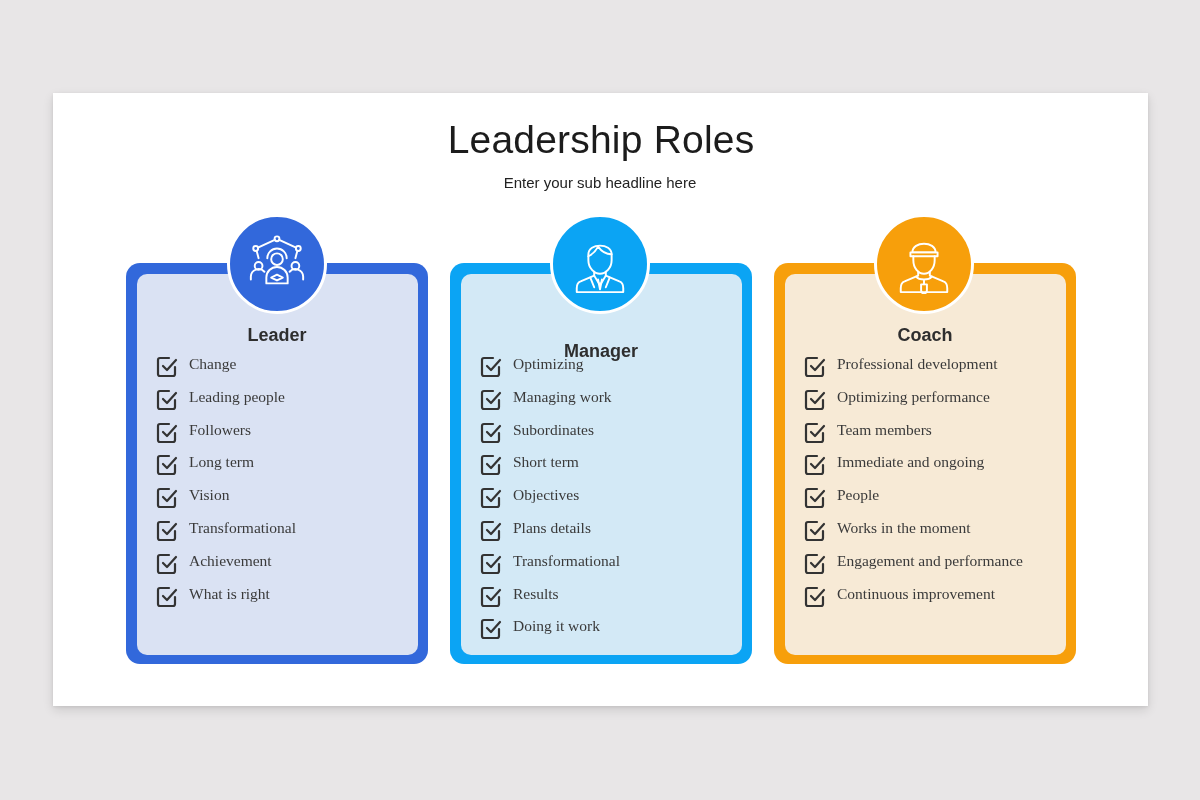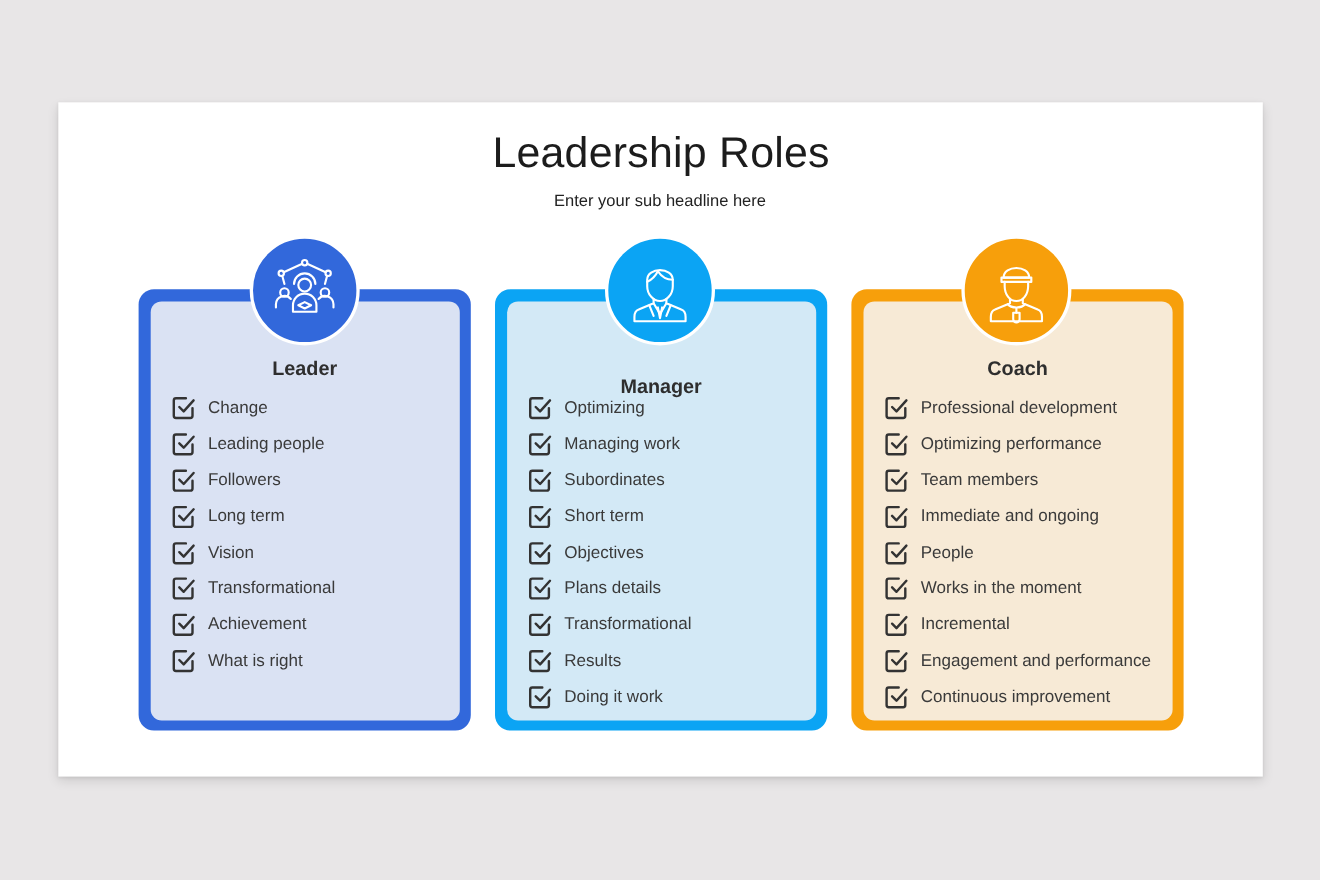--- a/index.html
+++ b/index.html
@@ -37,22 +37,22 @@
   }
   .badge svg { width:62px; height:62px; }
   .card-title {
     position:absolute; left:0; right:0; top:325px; text-align:center;
     font-size:18px; font-weight:700; color:#2e2e2e;
   }
   .list {
     position:absolute; top:355px; margin:0; padding:0; list-style:none;
   }
   .list li {
-    height:32.8px; display:flex; align-items:center;
-    font-size:15.5px; color:#3a3a3a;
+    height:32.8px; display:flex; 
+    font-size:15.5px; color:#3a3a3a;font-family:Liberation Serif, serif;
   }
   .list li .chk { width:24px; height:24px; margin-right:10px; flex:none; }
 </style>
 </head>
 <body>
 
 <div class="slide"></div>
 
 <div class="title">Leadership Roles</div>
 <div class="subtitle">Enter your sub headline here</div>
@@ -276,27 +276,20 @@
         <path d="M20 12v7a2 2 0 0 1-2 2H5a2 2 0 0 1-2-2V5a2 2 0 0 1 2-2h9"></path>
         <path d="M8 11l4 4 9-10"></path>
       </svg>
       <span>Works in the moment</span>
     </li>
   <li>
       <svg class="chk" viewBox="0 0 24 24" fill="none" stroke="#333" stroke-width="2.2" stroke-linecap="round" stroke-linejoin="round">
         <path d="M20 12v7a2 2 0 0 1-2 2H5a2 2 0 0 1-2-2V5a2 2 0 0 1 2-2h9"></path>
         <path d="M8 11l4 4 9-10"></path>
       </svg>
-      <span>Incremental</span>
-    </li>
-  <li>
-      <svg class="chk" viewBox="0 0 24 24" fill="none" stroke="#333" stroke-width="2.2" stroke-linecap="round" stroke-linejoin="round">
-        <path d="M20 12v7a2 2 0 0 1-2 2H5a2 2 0 0 1-2-2V5a2 2 0 0 1 2-2h9"></path>
-        <path d="M8 11l4 4 9-10"></path>
-      </svg>
       <span>Engagement and performance</span>
     </li>
   <li>
       <svg class="chk" viewBox="0 0 24 24" fill="none" stroke="#333" stroke-width="2.2" stroke-linecap="round" stroke-linejoin="round">
         <path d="M20 12v7a2 2 0 0 1-2 2H5a2 2 0 0 1-2-2V5a2 2 0 0 1 2-2h9"></path>
         <path d="M8 11l4 4 9-10"></path>
       </svg>
       <span>Continuous improvement</span>
     </li>
 </ul>

